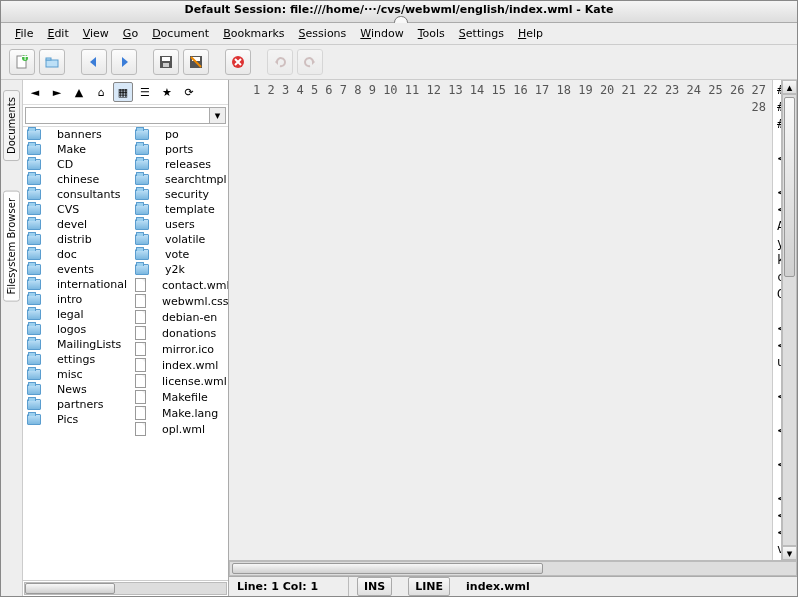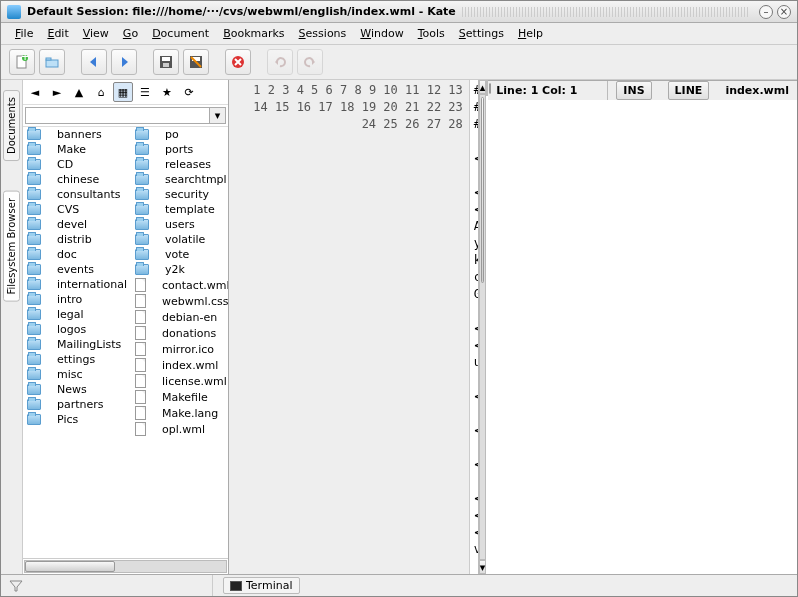--- a/index.html
+++ b/index.html
@@ -1,18 +1,18 @@
 <!DOCTYPE html>
 <html><head>
 <meta charset="utf-8">
 <style>
 * { margin: 0; padding: 0; box-sizing: border-box; font-family: "DejaVu Sans", Arial, sans-serif; font-size: 11px; }
 body { background: #e8e8e8; width: 798px; height: 597px; overflow: hidden; }
 .window { display: flex; flex-direction: column; height: 100%; border: 1px solid #888; background: #eeeeee; }
-.titlebar { display: flex; align-items: center; background: linear-gradient(#f5f5f5,#ddd); border-bottom: 1px solid #aaa; padding: 2px 6px; height: 22px; }
+.titlebar { display: flex; align-items: center; background: linear-gradient(#f5f5f5,#ddd); border-bottom: 1px solid #aaa; padding: 2px 6px; height: 22px; flex-direction: column; }
 .titlebar .app-icon { width: 14px; height: 14px; margin-right: 6px; background: linear-gradient(#8cf,#28c); border-radius: 2px; }
 .titlebar .title { font-weight: bold; flex: 0 0 auto; }
 .titlebar .spacer { flex: 1; background: repeating-linear-gradient(90deg,#ccc,#ccc 1px,transparent 1px,transparent 3px); height: 10px; margin: 0 6px; }
 .titlebar .winbtn { width: 14px; height: 14px; border: 1px solid #777; border-radius: 7px; margin-left: 4px; background: #f8f8f8; display:flex;align-items:center;justify-content:center;font-size:10px;color:#444;}
 .menubar { display: flex; gap: 2px; padding: 2px 8px; background: #eee; border-bottom: 1px solid #ccc; }
 .menubar .menu { padding: 2px 6px; }
 .menubar .menu u { text-decoration: underline; }
 .toolbar { display: flex; align-items: center; padding: 4px 8px; background: #eee; border-bottom: 1px solid #ccc; gap: 4px; }
 .tbtn { width: 26px; height: 26px; border: 1px solid #bbb; border-radius: 3px; background: linear-gradient(#fcfcfc,#e8e8e8); display: flex; align-items: center; justify-content: center; }
 .tsep { width: 8px; }
@@ -26,21 +26,21 @@
 .fs-path { display: flex; padding: 2px; border-bottom: 1px solid #ddd; }
 .fs-path input { flex: 1; border: 1px solid #aaa; padding: 1px 3px; background: #fff; }
 .fs-path .drop { width: 16px; border: 1px solid #aaa; border-left:none; background:#eee;display:flex;align-items:center;justify-content:center;}
 .fs-list { flex: 1; overflow: auto; display: flex; }
 .fs-col { flex: 1; }
 .fs-item { display: flex; align-items: center; gap: 16px; padding: 1px 4px; white-space: nowrap; }
 .folder-icon { width: 14px; height: 11px; background: linear-gradient(#bde0f7,#7cb8e0); border: 1px solid #5a9dcf; border-radius: 1px; position: relative; flex-shrink:0;}
 .folder-icon::before { content:""; position:absolute; top:-3px; left:0; width:6px; height:3px; background:#9cd0ef; border:1px solid #5a9dcf; border-bottom:none; border-radius:1px 1px 0 0;}
 .file-icon { width: 11px; height: 14px; background: #fff; border: 1px solid #999; flex-shrink:0; position:relative;}
 .file-icon::before{content:"";position:absolute;top:0;right:0;border-style:solid;border-width:0 3px 3px 0;border-color:transparent #eee transparent transparent;}
-.editor-area { flex: 1; display: flex; background: #fff; min-width: 0; }
+.editor-area { flex: 1; display: flex; flex-direction: column; background: #fff; min-width: 0; }
 .editor-body { flex: 1; display: flex; min-height: 0; overflow: hidden; }
 .gutter { background: #eee; border-right: 1px solid #ccc; text-align: right; padding: 2px 6px 2px 4px; color: #555; font-family: "DejaVu Sans Mono","Courier New",monospace; font-size: 12px; line-height: 17px; }
 .code { flex: 1; padding: 2px 4px; font-family: "DejaVu Sans Mono","Courier New",monospace; font-size: 12px; line-height: 17px; white-space: pre; overflow: hidden; color: #000; }
 .code .tag { color: #000; font-weight: bold; }
 .hscroll { height: 16px; background: #e4e4e4; border-top: 1px solid #bbb; display:flex; }
 .hscroll .track { flex:1; background:#ddd; border:1px solid #bbb; position:relative;}
 .hscroll .thumb { position:absolute; top:1px; bottom:1px; left:2px; width:55%; background:linear-gradient(#f8f8f8,#d0d0d0); border:1px solid #999; border-radius:2px;}
 .statusbar { display: flex; align-items: center; border-top: 1px solid #aaa; background: #eee; height: 20px; font-size: 11px; font-weight: bold; }
 .statusbar .cell { padding: 0 8px; border-right: 1px solid #bbb; height:100%; display:flex;align-items:center;}
 .statusbar .cell.btn { border:1px solid #aaa; margin:8px; background:linear-gradient(#f8f8f8,#e0e0e0); border-radius:2px; padding:0 6px;}
@@ -413,23 +413,13 @@
         </div>
       <div class="statusbar">
         <div class="cell" style="min-width:120px;">Line: 1 Col: 1</div>
         <div class="cell btn">INS</div>
         <div class="cell btn">LINE</div>
         <div class="cell" style="flex:1;border-right:none;">index.wml</div>
       </div>
     </div>
   </div>
 
-  <div class="bottombar">
-    <svg class="funnel" viewBox="0 0 14 14">
-        <path d="M1 2 L13 2 L8 8 L8 12 L6 12 L6 8 Z" fill="none" stroke="#888"></path>
-      </svg>
-    <div style="flex:0 0 180px;border-right:1px solid #ccc;height:100%;"></div>
-    <div class="term-btn">
-      <div class="term-icon"></div>
-      <span>Terminal</span>
-    </div>
-  </div>
 </div>
 
 </body></html>

